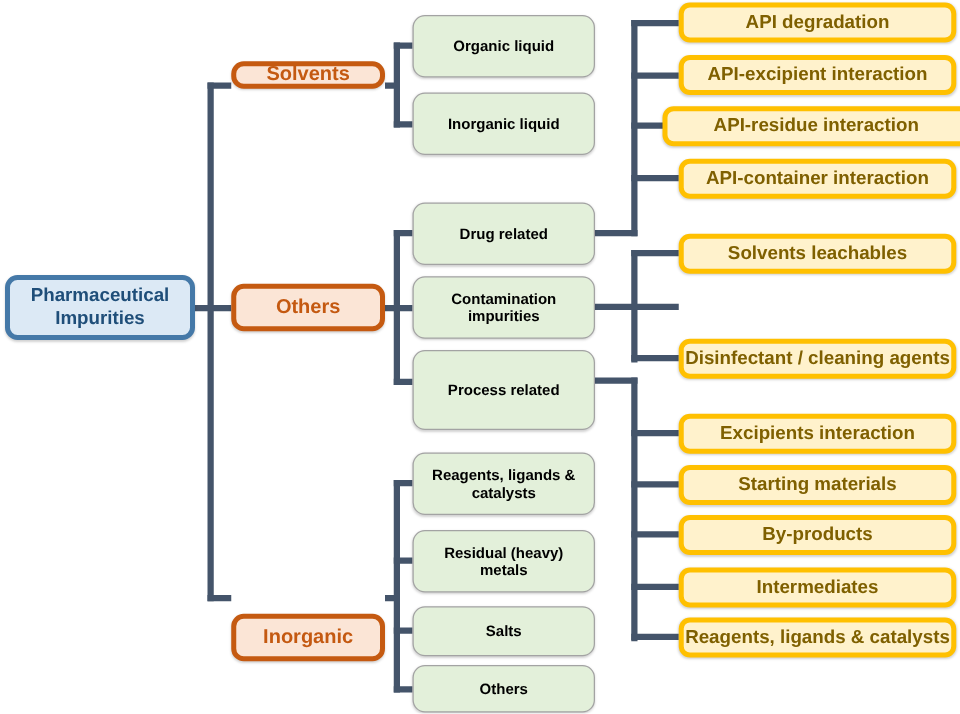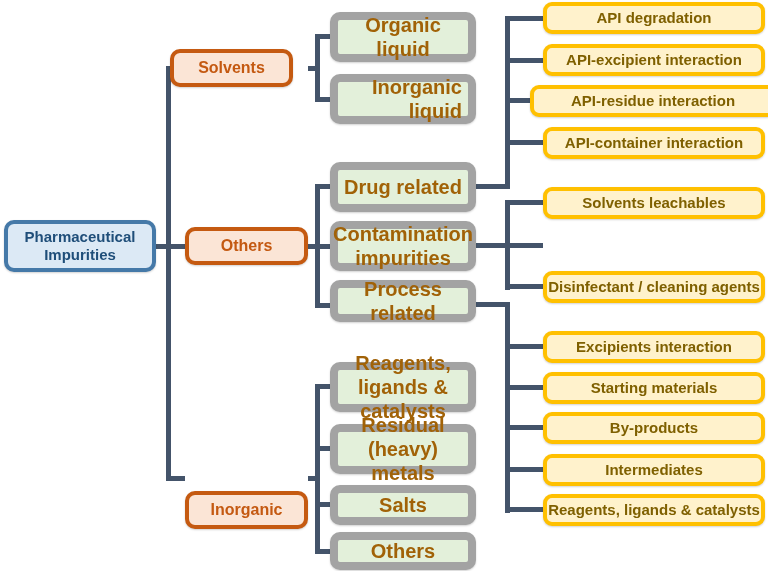--- a/index.html
+++ b/index.html
@@ -9,21 +9,21 @@
   }
   .line { position:absolute; background:#44546a; }
   .node {
     position:absolute; box-sizing:border-box;
     display:flex; align-items:center; justify-content:center;
     text-align:center; font-weight:bold; line-height:1.2;
     border-radius:10px; box-shadow:0 1px 2px rgba(0,0,0,0.18);
   }
   .node.blue   { background:#dce9f5; border:4px solid #4579a8; color:#1f4e79; font-size:15px; }
   .node.orange { background:#fbe5d6; border:4px solid #c55a11; color:#c45911; font-size:16px; }
-  .node.green  { background:#e3f0da; border:8px solid #a3a3a3; color:#a16207; font-size:20px; padding:0 6px; }
+  .node.green  { background:#e3f0da; border:1px solid #a3a3a3; color:#000000; font-size:12px; padding:0 6px; }
   .node.yellow { background:#fff2cc; border:4px solid #ffc000; color:#7f6000; font-size:15px; white-space:nowrap; border-radius:9px; }
 </style>
 </head>
 <body>
 
 <div class="canvas">
 
   <div class="line" style="left:156px; top:244px; width:29px; height:5px;"></div>
   <div class="line" style="left:166px; top:66px; width:5px; height:415px;"></div>
   <div class="line" style="left:166px; top:66px; width:19px; height:5px;"></div>
@@ -62,30 +62,30 @@
   <div class="line" style="left:476px; top:302px; width:34px; height:5px;"></div>
   <div class="line" style="left:505px; top:302px; width:5px; height:211px;"></div>
   <div class="line" style="left:505px; top:344px; width:38px; height:5px;"></div>
   <div class="line" style="left:505px; top:385px; width:38px; height:5px;"></div>
   <div class="line" style="left:505px; top:425px; width:38px; height:5px;"></div>
   <div class="line" style="left:505px; top:467px; width:38px; height:5px;"></div>
   <div class="line" style="left:505px; top:507px; width:38px; height:5px;"></div>
 
   <div class="node blue" style="left:4px; top:220px; width:152px; height:52px;">Pharmaceutical Impurities</div>
 
-  <div class="node orange" style="left:170px; top:49px; width:123px; height:38px;">Solvents</div>
+  <div class="node orange" style="left:185px; top:49px; width:123px; height:22px;">Solvents</div>
   <div class="node orange" style="left:185px; top:227px; width:123px; height:38px;">Others</div>
   <div class="node orange" style="left:185px; top:459px; width:123px; height:38px;margin-top:32px;">Inorganic</div>
 
   <div class="node green" style="left:330px; top:12px; width:146px; height:50px;">Organic liquid</div>
   <div class="node green" style="left:330px; top:74px; width:146px; height:50px;text-align:right;">Inorganic liquid</div>
 
   <div class="node green" style="left:330px; top:162px; width:146px; height:50px;">Drug related</div>
   <div class="node green" style="left:330px; top:221px; width:146px; height:50px;">Contamination impurities</div>
-  <div class="node green" style="left:330px; top:280px; width:146px; height:42px;">Process related</div>
+  <div class="node green" style="left:330px; top:280px; width:146px; height:64px;">Process related</div>
 
   <div class="node green" style="left:330px; top:362px; width:146px; height:50px;">Reagents, ligands &amp; catalysts</div>
   <div class="node green" style="left:330px; top:424px; width:146px; height:50px;">Residual (heavy) metals</div>
   <div class="node green" style="left:330px; top:485px; width:146px; height:40px;">Salts</div>
   <div class="node green" style="left:330px; top:532px; width:146px; height:38px;">Others</div>
 
   <div class="node yellow" style="left:543px; top:2px; width:222px; height:32px;text-align:right;">API degradation</div>
   <div class="node yellow" style="left:543px; top:44px; width:222px; height:32px;">API-excipient interaction</div>
   <div class="node yellow" style="left:530px; top:85px; width:246px; height:32px;">API-residue interaction</div>
   <div class="node yellow" style="left:543px; top:127px; width:222px; height:32px;">API-container interaction</div>

